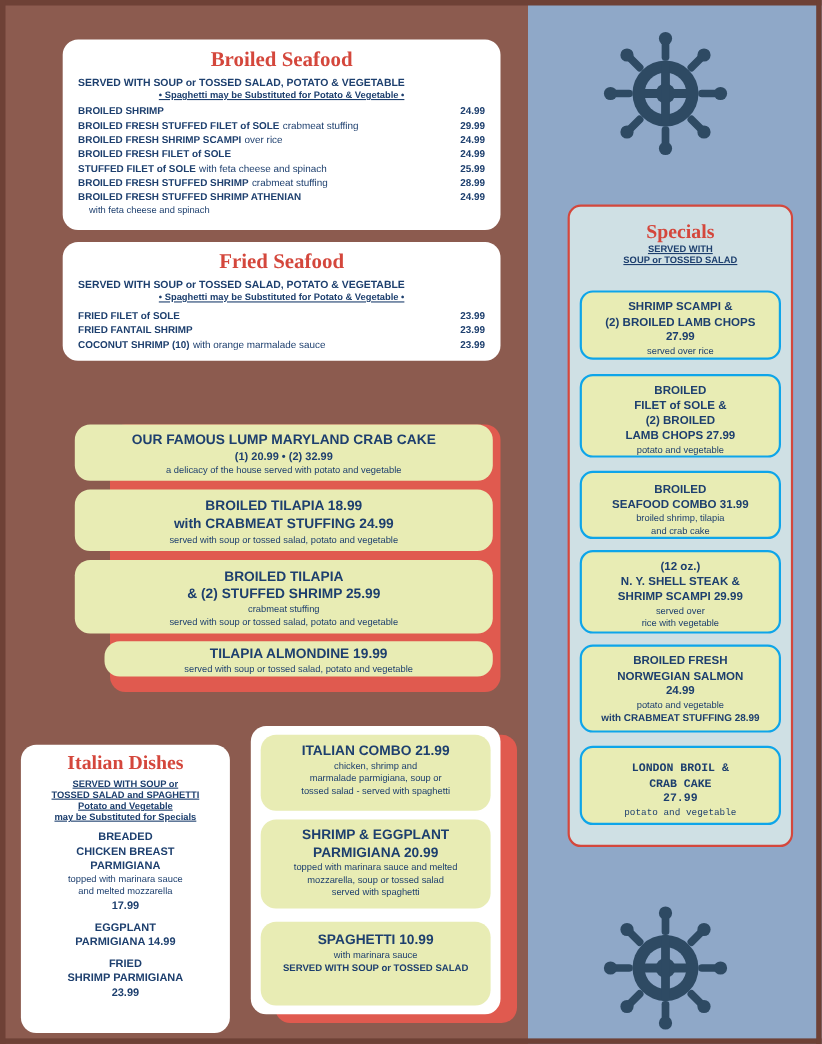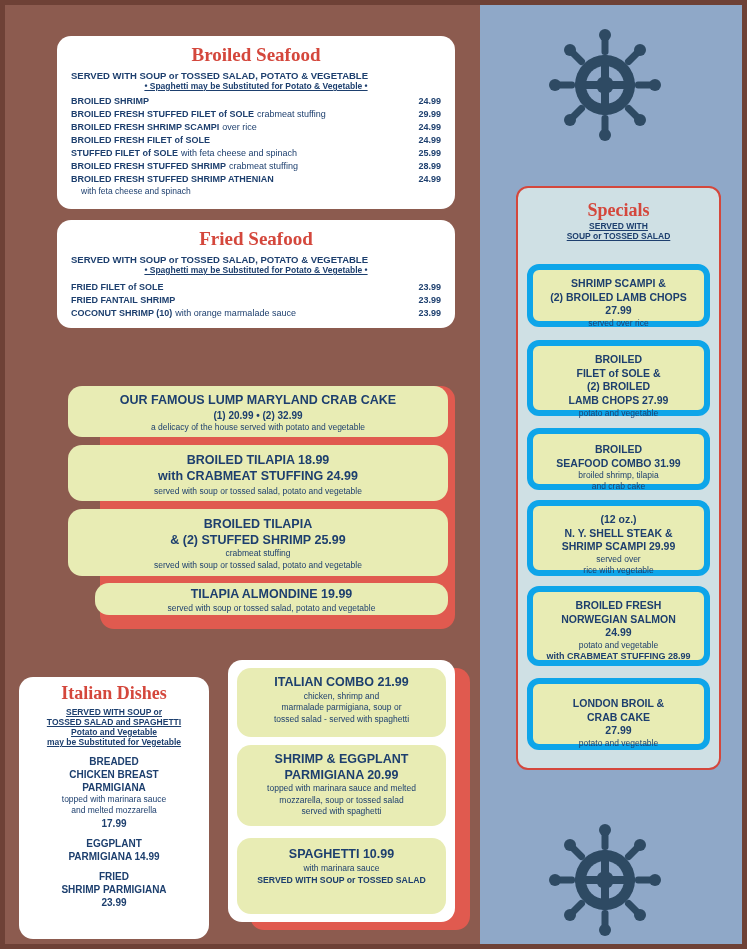--- a/index.html
+++ b/index.html
@@ -74,21 +74,21 @@
   .cb-s { font-weight:bold; font-size:10px; line-height:1.3; }
   .cb-d { font-size:8.5px; line-height:1.35; }
 
   
   .specials-frame {
     position:absolute; left:516px; top:186px; width:205px; height:584px;
     border:2px solid #d4473c; border-radius:12px; background:#cfe0e4;
   }
   .spec-card {
     position:absolute; left:527px; width:183px;
-    background:#e8ecb4; border:6px solid #0ea5e9; border-radius:12px;
+    background:#e8ecb4; border:2px solid #0ea5e9; border-radius:12px;
     text-align:center; color:#1d3f6e;
   }
   .sc-t { font-weight:bold; font-size:10.5px; line-height:1.3; }
   .sc-d { font-size:8.5px; line-height:1.3; }
 
   
   .wheel { position:absolute; width:120px; height:120px; }
 </style>
 </head>
 <body>
@@ -264,21 +264,21 @@
     <div class="cb-t">TILAPIA ALMONDINE 19.99</div>
     <div class="cb-d">served with soup or tossed salad, potato and vegetable</div>
   </div>
 </div>
 
 <div class="panel blue" style="left:19px; top:677px; width:190px; height:262px; padding:6px 10px 0 10px;">
   <div class="ttl-serif" style="font-size:18px; margin-bottom:3px;">Italian Dishes</div>
   <div class="subhead2">SERVED WITH SOUP or</div>
   <div class="subhead2">TOSSED SALAD and SPAGHETTI</div>
   <div class="subhead2">Potato and Vegetable</div>
-  <div class="subhead2" style="margin-bottom:8px;">may be Substituted for Vegetable</div>
+  <div class="subhead2" style="margin-bottom:8px;">may be Substituted for Specials</div>
 
   <div class="centerbox" style="margin-bottom:7px;">
     <div class="cb-s">BREADED</div>
     <div class="cb-s">CHICKEN BREAST</div>
     <div class="cb-s">PARMIGIANA</div>
     <div class="cb-d">topped with marinara sauce</div>
     <div class="cb-d">and melted mozzarella</div>
     <div class="cb-s">17.99</div>
   </div>
 
@@ -362,18 +362,18 @@
 </div>
 
 <div class="spec-card" style="top:586px; height:80px; padding-top:7px;">
   <div class="sc-t">BROILED FRESH</div>
   <div class="sc-t">NORWEGIAN SALMON</div>
   <div class="sc-t">24.99</div>
   <div class="sc-d">potato and vegetable</div>
   <div class="sc-t" style="font-size:9px;">with CRABMEAT STUFFING 28.99</div>
 </div>
 
-<div class="spec-card" style="top:678px; height:72px; padding-top:13px;">
+<div class="spec-card" style="top:678px; height:72px; padding-top:13px;font-family:Liberation Mono, monospace;">
   <div class="sc-t">LONDON BROIL &amp;</div>
   <div class="sc-t">CRAB CAKE</div>
   <div class="sc-t">27.99</div>
   <div class="sc-d">potato and vegetable</div>
 </div>
 
 </body></html>

